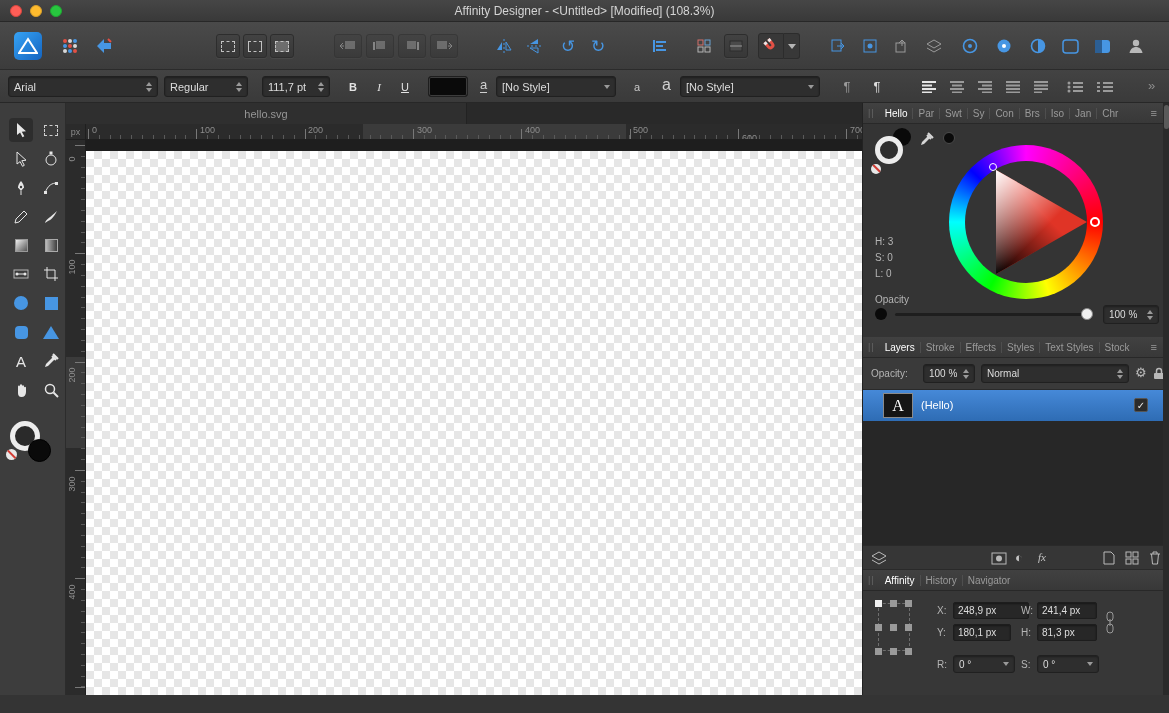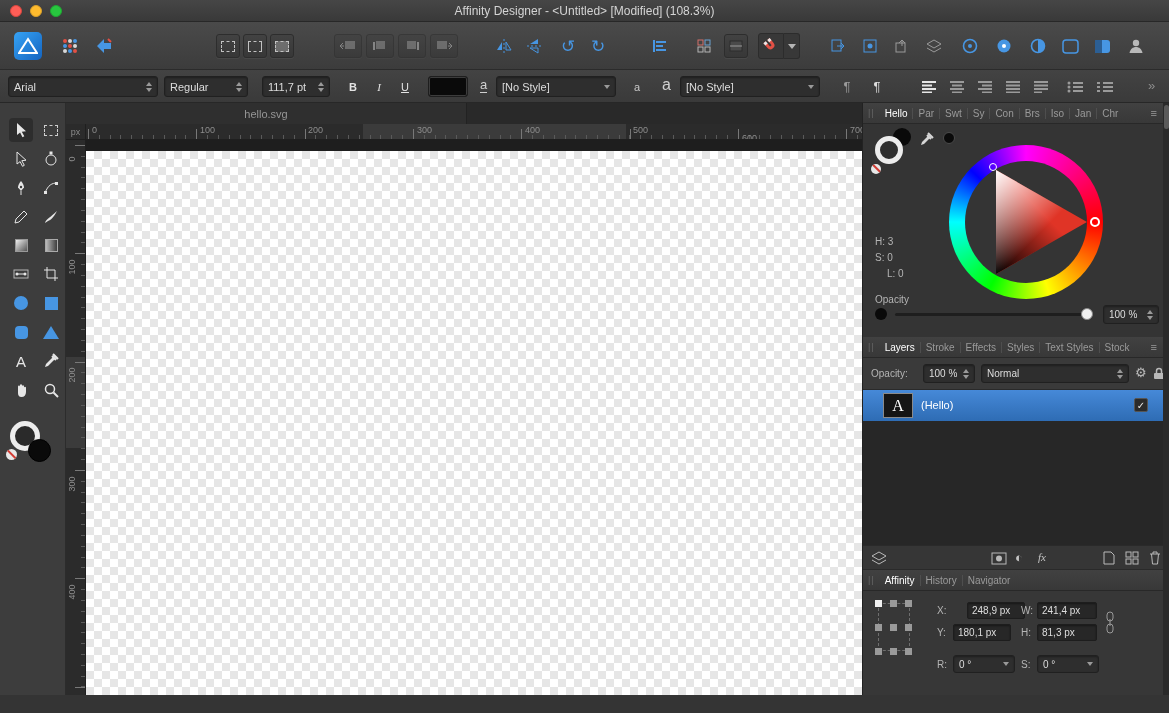--- a/index.html
+++ b/index.html
@@ -567,21 +567,21 @@
 
       <div class="a" style="left:86px;top:21px;width:154px;height:154px;border-radius:50%;background:conic-gradient(from 0deg,#f0f,#f00 25%,#ff0 45%,#0f0 58%,#0ff 75%,#00f 87%,#f0f)">
         <div class="a" style="left:16px;top:16px;width:122px;height:122px;border-radius:50%;background:#343434"></div>
         <div class="a" style="left:47px;top:25px;width:91px;height:104px;clip-path:polygon(0% 0%,100% 50%,0% 100%);background:linear-gradient(135deg,rgba(255,255,255,1),rgba(255,255,255,0) 55%),linear-gradient(45deg,rgba(0,0,0,1),rgba(0,0,0,0) 55%),#e03426"></div>
         <div class="a" style="left:40px;top:18px;width:8px;height:8px;border-radius:50%;border:1.5px solid #fff"></div>
         <div class="a" style="left:141px;top:72px;width:10px;height:10px;border-radius:50%;border:2px solid #fff"></div>
       </div>
 
       <div class="a flabel" style="left:12px;top:112px">H: 3</div>
       <div class="a flabel" style="left:12px;top:128px">S: 0</div>
-      <div class="a flabel" style="left:24px;top:144px">L: 0</div>
+      <div class="a flabel" style="left:12px;top:144px">L: 0</div>
 
       <div class="a flabel" style="left:12px;top:170px">Opacity</div>
       <div class="a" style="left:12px;top:184px;width:12px;height:12px;border-radius:50%;background:#0a0a0a"></div>
       <div class="a" style="left:32px;top:189px;width:194px;height:3px;background:#1e1e1e;border-radius:2px"></div>
       <div class="a" style="left:218px;top:184px;width:12px;height:12px;border-radius:50%;background:#f0f0f0;border:1px solid #888"></div>
       <div class="a combo" style="left:240px;top:181px;width:56px;height:19px;font-size:10px">
         <span class="lbl">100 %</span>
         <span class="stp">
             <span class="tu"></span>
             <span class="td"></span>
@@ -672,21 +672,21 @@
         <div class="a" style="left:30px;top:0;width:7px;height:7px;background:#9a9a9a"></div>
         <div class="a" style="left:0;top:24px;width:7px;height:7px;background:#9a9a9a"></div>
         <div class="a" style="left:15px;top:24px;width:7px;height:7px;background:#9a9a9a"></div>
         <div class="a" style="left:30px;top:24px;width:7px;height:7px;background:#9a9a9a"></div>
         <div class="a" style="left:0;top:48px;width:7px;height:7px;background:#9a9a9a"></div>
         <div class="a" style="left:15px;top:48px;width:7px;height:7px;background:#9a9a9a"></div>
         <div class="a" style="left:30px;top:48px;width:7px;height:7px;background:#9a9a9a"></div>
       </div>
 
       <span class="flabel" style="left:74px;top:14px">X:</span>
-      <div class="field" style="left:104px;top:11px;width:58px">248,9 px</div>
+      <div class="field" style="left:90px;top:11px;width:76px">248,9 px</div>
       <span class="flabel" style="left:158px;top:14px">W:</span>
       <div class="field" style="left:174px;top:11px;width:60px">241,4 px</div>
 
       <span class="flabel" style="left:74px;top:36px">Y:</span>
       <div class="field" style="left:90px;top:33px;width:58px">180,1 px</div>
       <span class="flabel" style="left:158px;top:36px">H:</span>
       <div class="field" style="left:174px;top:33px;width:60px">81,3 px</div>
 
       <div class="a" style="left:242px;top:20px"><svg width="10" height="23">
             <rect x="2" y="1" width="6" height="9" rx="3" fill="none" stroke="#9a9a9a"></rect>

